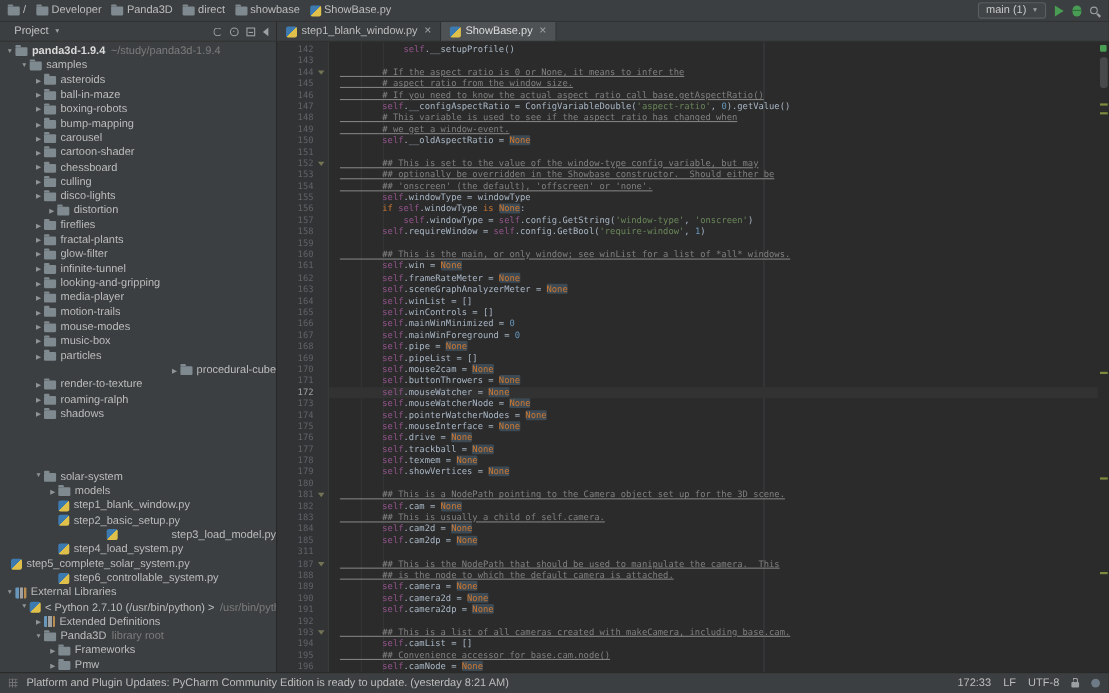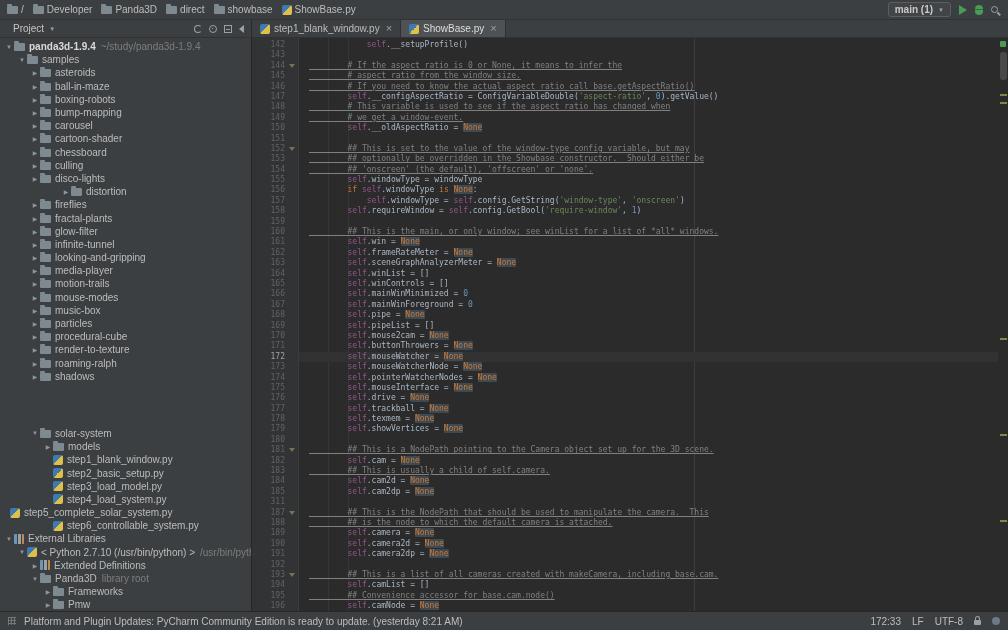--- a/index.html
+++ b/index.html
@@ -5,21 +5,21 @@
   *{margin:0;padding:0;box-sizing:border-box;}
   html,body{width:1008px;height:630px;overflow:hidden;background:var(--editor-bg,#2b2b2b);
     font-family:"Liberation Sans",sans-serif;}
   .app{width:1008px;height:630px;display:flex;flex-direction:column;font-size:10px;color:#bbbbbb;}
 
   
   .topbar{height:20px;flex:none;background:var(--panel-bg,#3c3f41);display:flex;align-items:center;
     gap:8px;padding:0 7px;border-bottom:1px solid #323232;}
   .crumbs{display:flex;align-items:center;gap:9px;}
   .crumb{display:flex;align-items:center;gap:3px;color:#bdbdbd;}
-  .runbox{margin-left:auto;display:flex;align-items:center;gap:8px;font-weight:bold;}
+  .runbox{margin-left:auto;display:flex;align-items:center;gap:8px;}
   .combo{display:flex;align-items:center;gap:5px;border:1px solid #5a5e60;border-radius:3px;
     padding:1px 6px;height:15px;color:#c9c9c9;background:#414547;}
   .chev{font-size:6px;color:#9da0a3;}
 
   
   .row2{height:18px;flex:none;display:flex;background:var(--panel-bg,#3c3f41);}
   .proj-header{width:252px;flex:none;display:flex;align-items:center;gap:5px;
     padding:0 7px 0 13px;border-right:1px solid #2a2a2a;border-bottom:1px solid #323232;color:#c4c4c4;}
   .ph-icons{margin-left:auto;display:flex;align-items:center;gap:7px;}
   .tabbar{flex:1;display:flex;border-bottom:1px solid #323232;background:var(--panel-bg,#3c3f41);}
@@ -219,21 +219,21 @@
         <div class="tree-row" style="padding-left: 30px;">
           <span class="arrow">▶</span>
           <span class="ci ic-folder"></span>
           <span class="tree-label">culling</span>
         </div>
         <div class="tree-row" style="padding-left: 30px;">
           <span class="arrow">▶</span>
           <span class="ci ic-folder"></span>
           <span class="tree-label">disco-lights</span>
         </div>
-        <div class="tree-row" style="padding-left: 42px; margin-left: 19px;">
+        <div class="tree-row" style="padding-left: 42px;">
           <span class="arrow">▶</span>
           <span class="ci ic-folder"></span>
           <span class="tree-label">distortion</span>
         </div>
         <div class="tree-row" style="padding-left: 30px;">
           <span class="arrow">▶</span>
           <span class="ci ic-folder"></span>
           <span class="tree-label">fireflies</span>
         </div>
         <div class="tree-row" style="padding-left: 30px;">
@@ -274,21 +274,21 @@
         <div class="tree-row" style="padding-left: 30px;">
           <span class="arrow">▶</span>
           <span class="ci ic-folder"></span>
           <span class="tree-label">music-box</span>
         </div>
         <div class="tree-row" style="padding-left: 30px;">
           <span class="arrow">▶</span>
           <span class="ci ic-folder"></span>
           <span class="tree-label">particles</span>
         </div>
-        <div class="tree-row" style="padding-left: 30px;">
+        <div class="tree-row" style=" justify-content: flex-end;">
           <span class="arrow">▶</span>
           <span class="ci ic-folder"></span>
           <span class="tree-label">procedural-cube</span>
         </div>
         <div class="tree-row" style="padding-left: 30px;">
           <span class="arrow">▶</span>
           <span class="ci ic-folder"></span>
           <span class="tree-label">render-to-texture</span>
         </div>
         <div class="tree-row" style="padding-left: 30px;">
@@ -314,21 +314,21 @@
         <div class="tree-row" style="padding-left: 43px;">
           <span class="arrow"></span>
           <span class="ci ic-py"></span>
           <span class="tree-label">step1_blank_window.py</span>
         </div>
         <div class="tree-row" style="padding-left: 43px;">
           <span class="arrow"></span>
           <span class="ci ic-py"></span>
           <span class="tree-label">step2_basic_setup.py</span>
         </div>
-        <div class="tree-row" style="padding-left: 43px;">
+        <div class="tree-row" style="padding-left: 43px; justify-content: space-between;">
           <span class="arrow"></span>
           <span class="ci ic-py"></span>
           <span class="tree-label">step3_load_model.py</span>
         </div>
         <div class="tree-row" style="padding-left: 43px;">
           <span class="arrow"></span>
           <span class="ci ic-py"></span>
           <span class="tree-label">step4_load_system.py</span>
         </div>
         <div class="tree-row" style="">

